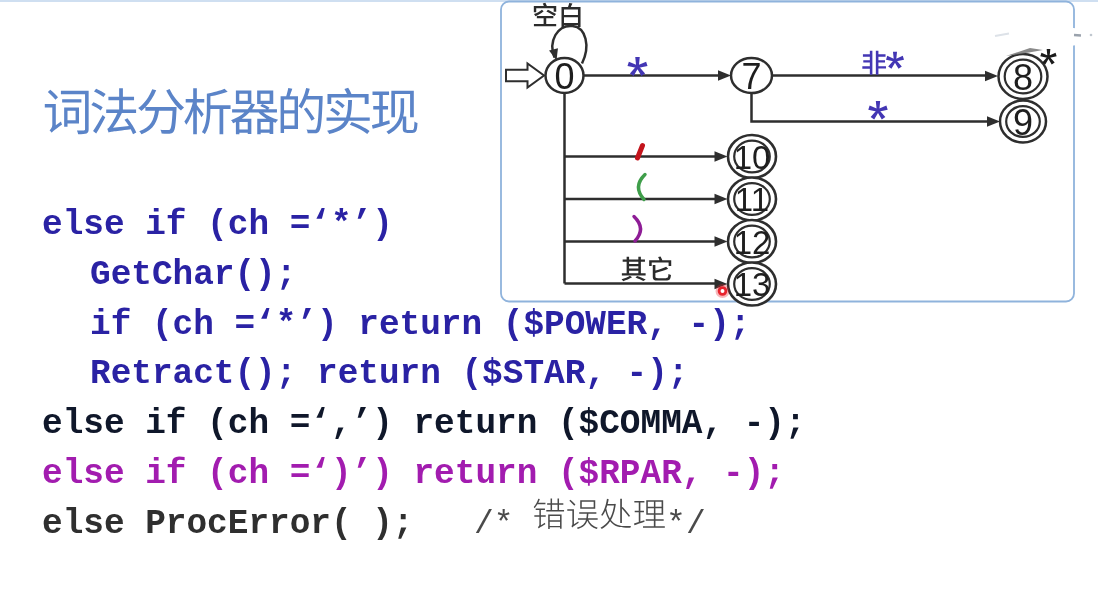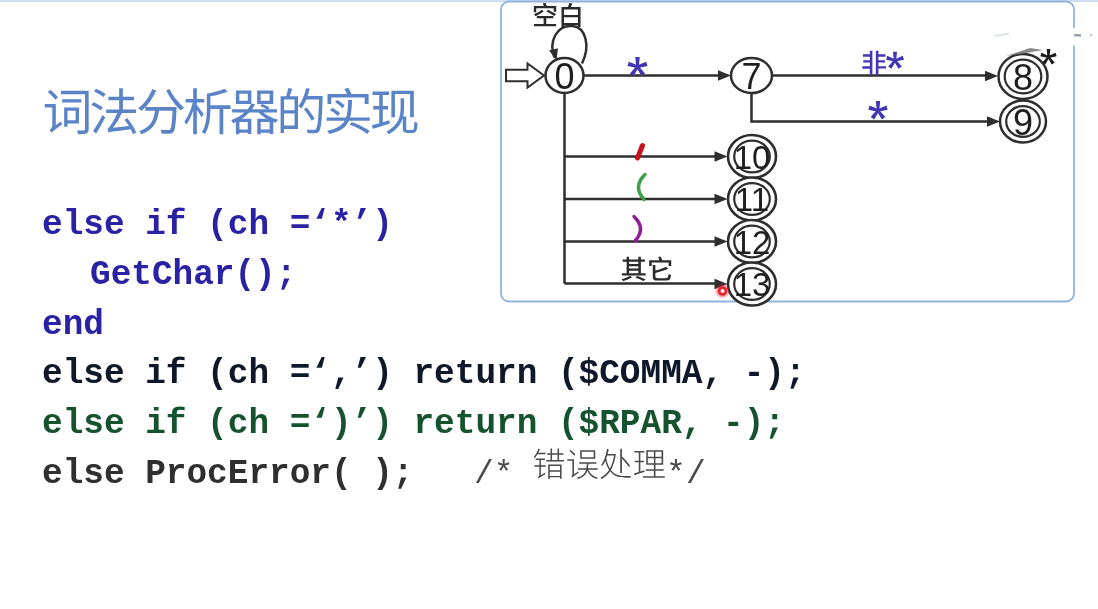--- a/index.html
+++ b/index.html
@@ -27,23 +27,24 @@
         <path d="M482 -730V-422C482 -282 473 -94 382 40C400 46 431 66 444 78C539 -61 553 -272 553 -422V-426H736V80H810V-426H956V-497H553V-677C674 -699 805 -732 899 -770L835 -829C753 -791 609 -754 482 -730ZM209 -840V-626H59V-554H201C168 -416 100 -259 32 -175C45 -157 63 -127 71 -107C122 -174 171 -282 209 -394V79H282V-408C316 -356 356 -291 373 -257L421 -317C401 -346 317 -459 282 -502V-554H430V-626H282V-840Z" transform="translate(182.75,130.2) scale(0.05)"></path>
         <path d="M196 -730H366V-589H196ZM622 -730H802V-589H622ZM614 -484C656 -468 706 -443 740 -420H452C475 -452 495 -485 511 -518L437 -532V-795H128V-524H431C415 -489 392 -454 364 -420H52V-353H298C230 -293 141 -239 30 -198C45 -184 64 -158 72 -141L128 -165V80H198V51H365V74H437V-229H246C305 -267 355 -309 396 -353H582C624 -307 679 -264 739 -229H555V80H624V51H802V74H875V-164L924 -148C934 -166 955 -194 972 -208C863 -234 751 -288 675 -353H949V-420H774L801 -449C768 -475 704 -506 653 -524ZM553 -795V-524H875V-795ZM198 -15V-163H365V-15ZM624 -15V-163H802V-15Z" transform="translate(229.5,130.2) scale(0.05)"></path>
         <path d="M552 -423C607 -350 675 -250 705 -189L769 -229C736 -288 667 -385 610 -456ZM240 -842C232 -794 215 -728 199 -679H87V54H156V-25H435V-679H268C285 -722 304 -778 321 -828ZM156 -612H366V-401H156ZM156 -93V-335H366V-93ZM598 -844C566 -706 512 -568 443 -479C461 -469 492 -448 506 -436C540 -484 572 -545 600 -613H856C844 -212 828 -58 796 -24C784 -10 773 -7 753 -7C730 -7 670 -8 604 -13C618 6 627 38 629 59C685 62 744 64 778 61C814 57 836 49 859 19C899 -30 913 -185 928 -644C929 -654 929 -682 929 -682H627C643 -729 658 -779 670 -828Z" transform="translate(276.25,130.2) scale(0.05)"></path>
         <path d="M538 -107C671 -57 804 12 885 74L931 15C848 -44 708 -113 574 -162ZM240 -557C294 -525 358 -475 387 -440L435 -494C404 -530 339 -575 285 -605ZM140 -401C197 -370 264 -320 296 -284L342 -341C309 -376 241 -422 185 -451ZM90 -726V-523H165V-656H834V-523H912V-726H569C554 -761 528 -810 503 -847L429 -824C447 -794 466 -758 480 -726ZM71 -256V-191H432C376 -94 273 -29 81 11C97 28 116 57 124 77C349 25 461 -62 518 -191H935V-256H541C570 -353 577 -469 581 -606H503C499 -464 493 -349 461 -256Z" transform="translate(323,130.2) scale(0.05)"></path>
         <path d="M432 -791V-259H504V-725H807V-259H881V-791ZM43 -100 60 -27C155 -56 282 -94 401 -129L392 -199L261 -160V-413H366V-483H261V-702H386V-772H55V-702H189V-483H70V-413H189V-139C134 -124 84 -110 43 -100ZM617 -640V-447C617 -290 585 -101 332 29C347 40 371 68 379 83C545 -4 624 -123 660 -243V-32C660 36 686 54 756 54H848C934 54 946 14 955 -144C936 -148 912 -159 894 -174C889 -31 883 -3 848 -3H766C738 -3 730 -10 730 -39V-276H669C683 -334 687 -392 687 -445V-640Z" transform="translate(369.75,130.2) scale(0.05)"></path>
       </g>
     </svg>
   <div id="code-block">
       <div class="code-line"><span style="color: rgb(42, 34, 164);">else if (ch =‘*’)</span></div>
       <div class="code-line ind"><span style="color: rgb(42, 34, 164);">GetChar();</span></div>
-      <div class="code-line"><span style="color: rgb(42, 34, 164);">end</span></div>
+      <div class="code-line ind"><span style="color: rgb(42, 34, 164);">if (ch =‘*’) return ($POWER, -);</span></div>
+      <div class="code-line ind"><span style="color: rgb(42, 34, 164);">Retract(); return ($STAR, -);</span></div>
       <div class="code-line"><span style="color: #0f172a;">else if (ch =‘,’) return ($COMMA, -);</span></div>
-      <div class="code-line"><span style="color: #14532d; text-align: center;">else if (ch =‘)’) return ($RPAR, -);</span></div>
+      <div class="code-line"><span style="color: #a21caf; text-align: center;">else if (ch =‘)’) return ($RPAR, -);</span></div>
       <div class="code-line"><span style="color: rgb(47, 47, 47);">else ProcError( );</span><svg id="comment-svg" width="250" height="50">
           <g fill="#4a4a4a">
             <text x="0" y="40" font-family="&quot;Liberation Mono&quot;,monospace" font-size="33" font-weight="normal" fill="#4a4a4a">/*</text>
             <path d="M186 -831C157 -737 106 -646 48 -585C57 -575 71 -553 76 -544C106 -577 134 -617 160 -661H399V-708H185C202 -744 218 -781 230 -819ZM67 -334V-288H217V-63C217 -21 186 6 171 15C180 25 193 45 198 57C211 42 233 26 395 -68C391 -78 385 -96 383 -109L262 -41V-288H407V-334H262V-492H383V-537H107V-492H217V-334ZM759 -835V-693H596V-835H551V-693H449V-649H551V-495H424V-450H954V-495H804V-649H932V-693H804V-835ZM596 -649H759V-495H596ZM526 -145H834V-17H526ZM526 -188V-312H834V-188ZM480 -355V71H526V26H834V68H880V-355Z" transform="translate(58.1,33.5) scale(0.0335)"></path>
             <path d="M483 -742H838V-575H483ZM436 -786V-531H885V-786ZM112 -770C165 -723 228 -658 260 -616L293 -653C263 -693 197 -755 144 -800ZM369 -247V-202H609C575 -84 503 -9 337 35C348 44 361 63 366 74C530 27 608 -50 647 -168C699 -47 795 38 927 78C933 64 948 47 959 37C824 2 727 -82 680 -202H957V-247H666C673 -287 678 -330 681 -378H918V-424H406V-378H634C631 -330 626 -286 619 -247ZM198 34C211 18 233 1 393 -109C388 -119 381 -137 377 -149L249 -64V-518H50V-471H202V-74C202 -36 184 -19 172 -12C181 0 193 23 198 34Z" transform="translate(91.6,33.5) scale(0.0335)"></path>
             <path d="M444 -630C422 -472 380 -344 323 -241C278 -315 240 -412 214 -539C225 -568 235 -599 244 -630ZM235 -829C206 -635 144 -452 61 -344C74 -338 91 -325 100 -318C132 -360 162 -412 187 -471C215 -356 253 -267 297 -197C229 -91 141 -16 41 36C53 44 71 63 80 73C175 22 260 -51 328 -154C452 6 621 37 797 37H934C936 23 946 0 955 -13C921 -12 824 -12 799 -12C636 -12 473 -41 354 -196C424 -316 474 -471 499 -668L468 -677L458 -675H256C268 -720 278 -767 286 -815ZM630 -831V-103H681V-541C758 -460 844 -355 885 -289L926 -315C879 -385 783 -497 704 -579L681 -566V-831Z" transform="translate(125.1,33.5) scale(0.0335)"></path>
             <path d="M454 -547H636V-393H454ZM681 -547H865V-393H681ZM454 -742H636V-589H454ZM681 -742H865V-589H681ZM311 -5V40H962V-5H683V-168H928V-213H683V-349H913V-786H408V-349H634V-213H393V-168H634V-5ZM42 -86 55 -36C139 -65 250 -103 357 -139L349 -186L232 -146V-424H339V-471H232V-714H352V-761H52V-714H184V-471H63V-424H184V-131Z" transform="translate(158.6,33.5) scale(0.0335)"></path>
             <text x="192.1" y="40" font-family="&quot;Liberation Mono&quot;,monospace" font-size="33" font-weight="normal" fill="#4a4a4a">*/</text>
           </g>
         </svg></div>

